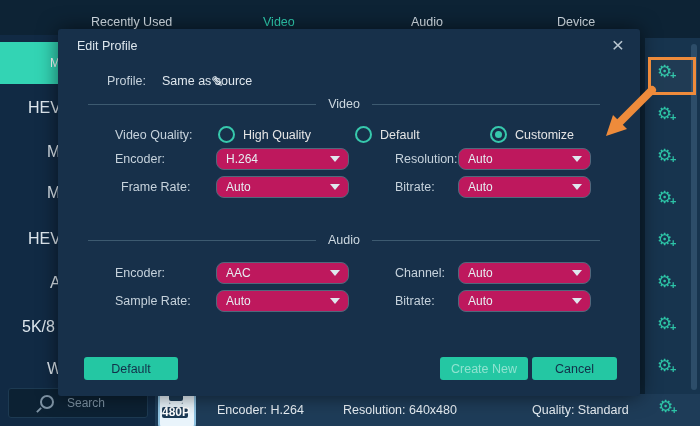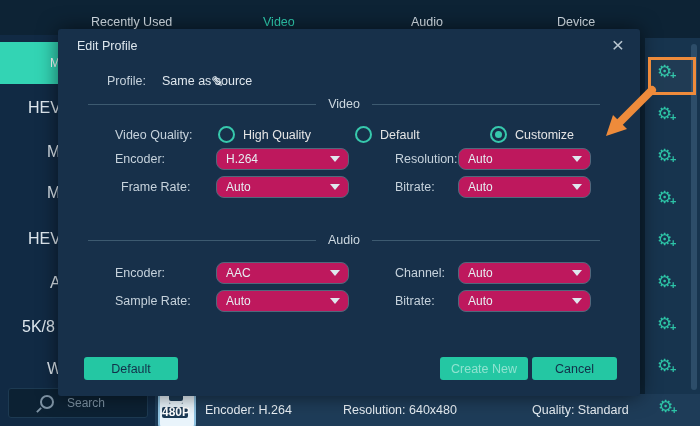--- a/index.html
+++ b/index.html
@@ -96,21 +96,21 @@
       <span class="ph">Search</span>
     </div>
   </div>
 
   <div id="bottombar">
     <div id="thumb480">
       <span class="film"></span>
       <span class="badge480">480P</span>
     </div>
     <span id="clip-title">SD 480P</span>
-    <span class="binfo" style="left:50px">Encoder: H.264</span>
+    <span class="binfo" style="left:62px">Encoder: H.264</span>
     <span class="binfo" style="left:188px">Resolution: 640x480</span>
     <span class="binfo" style="left:377px">Quality: Standard</span>
   </div>
 
   <div id="gearcol">
     <div id="scrollbar"></div>
     <span class="gear" style="top:23px">
         <span class="g">⚙</span>
         <span class="p">+</span>
       </span>

